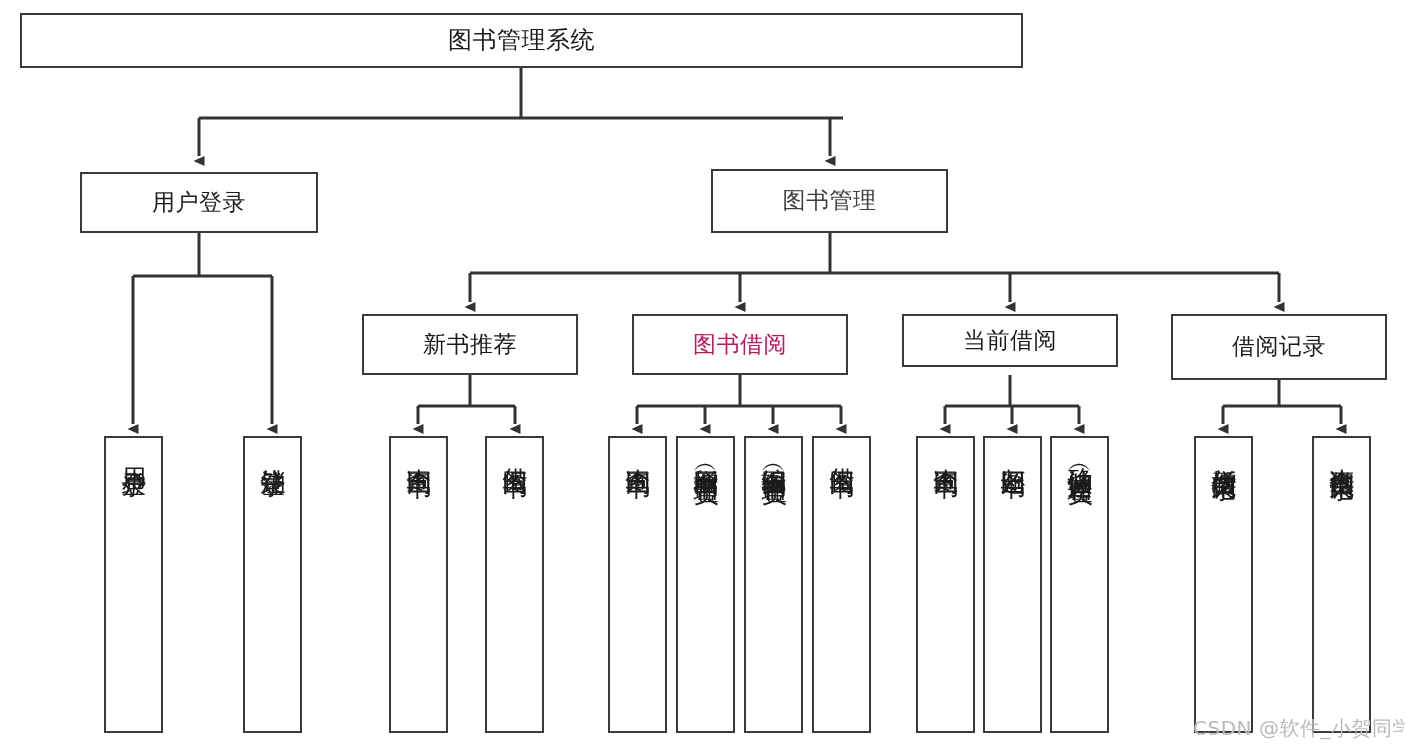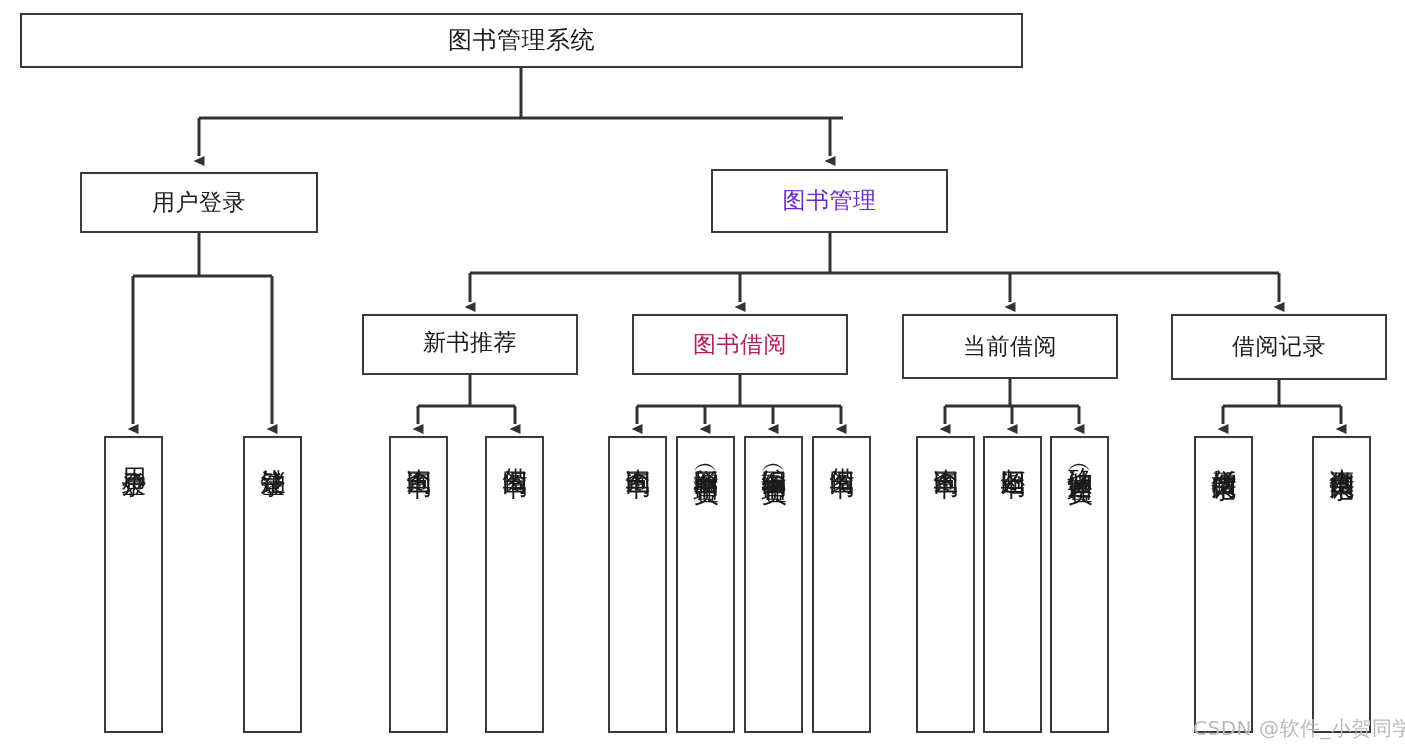--- a/index.html
+++ b/index.html
@@ -66,21 +66,21 @@
     font-size: 20px;
     color: #b9b9b9;
     white-space: nowrap;
     z-index: 5;
     letter-spacing: 0.5px;
   }
 </style>
 </head>
 <body>
 
-<div id="canvas" style="background: rgb(255, 255, 255);">
+<div id="canvas" style="background: rgb(255, 255, 255); border-radius: 27px;">
 
   <svg id="edges" viewBox="0 0 1405 747" xmlns="http://www.w3.org/2000/svg">
     <defs>
       <marker id="arrow" markerWidth="10" markerHeight="11" refX="0" refY="5.5" orient="auto" markerUnits="userSpaceOnUse">
         <path d="M0,0 L10,0 L5,11 z" fill="#333333"></path>
       </marker>
     </defs>
     <g stroke="#333333" stroke-width="3" fill="none">
 
       <path d="M521,68 L521,118"></path>
@@ -125,31 +125,31 @@
     </g>
   </svg>
 
   <div class="node horiz root" id="n-root" style="left: 20px; top: 13px; width: 1003px; height: 55px; border-color: rgb(58, 58, 58); color: rgb(27, 27, 27);">
     <span class="label">图书管理系统</span>
   </div>
 
   <div class="node horiz" id="n-l2-0" style="left: 80px; top: 172px; width: 238px; height: 61px; border-color: rgb(58, 58, 58); color: rgb(27, 27, 27);">
     <span class="label">用户登录</span>
   </div>
-  <div class="node horiz" id="n-l2-1" style="left: 711px; top: 169px; width: 237px; height: 64px; border-color: rgb(58, 58, 58); color: #6d28d9;">
+  <div class="node horiz" id="n-l2-1" style="left: 711px; top: 169px; width: 237px; height: 64px; border-color: rgb(58, 58, 58); color: #404040;">
     <span class="label">图书管理</span>
   </div>
 
-  <div class="node horiz" id="n-l3-0" style="left: 362px; top: 314px; width: 216px; height: 61px; border-color: rgb(58, 58, 58); color: rgb(27, 27, 27); font-family: Liberation Mono, monospace;">
+  <div class="node horiz" id="n-l3-0" style="left: 362px; top: 314px; width: 216px; height: 61px; border-color: rgb(58, 58, 58); color: rgb(27, 27, 27);">
     <span class="label">新书推荐</span>
   </div>
   <div class="node horiz" id="n-l3-1" style="left: 632px; top: 314px; width: 216px; height: 61px; border-color: rgb(58, 58, 58); color: #be185d;">
     <span class="label">图书借阅</span>
   </div>
-  <div class="node horiz" id="n-l3-2" style="left: 902px; top: 314px; width: 216px; height: 65px; border-color: rgb(58, 58, 58); color: rgb(27, 27, 27); align-items: center;">
+  <div class="node horiz" id="n-l3-2" style="left: 902px; top: 314px; width: 216px; height: 53px; border-color: rgb(58, 58, 58); color: rgb(27, 27, 27); align-items: center;">
     <span class="label">当前借阅</span>
   </div>
   <div class="node horiz" id="n-l3-3" style="left: 1171px; top: 314px; width: 216px; height: 66px; border-color: rgb(58, 58, 58); color: rgb(27, 27, 27);">
     <span class="label">借阅记录</span>
   </div>
 
   <div class="node vert" id="n-lf-0" style="left: 104px; top: 436px; width: 59px; height: 297px; border-color: rgb(58, 58, 58); color: rgb(27, 27, 27);">
     <span class="label">用户登录</span>
   </div>
   <div class="node vert" id="n-lf-1" style="left: 243px; top: 436px; width: 59px; height: 297px; border-color: rgb(58, 58, 58); color: rgb(27, 27, 27);">

